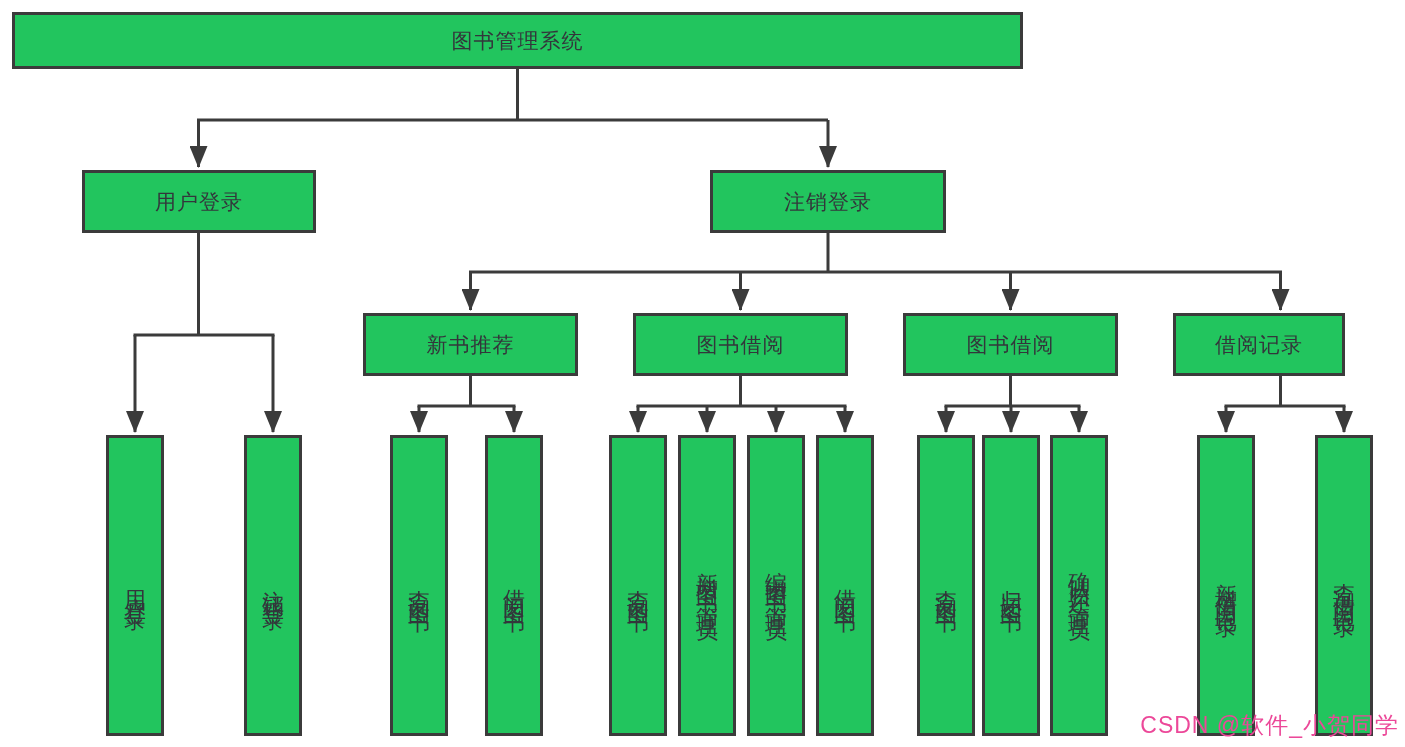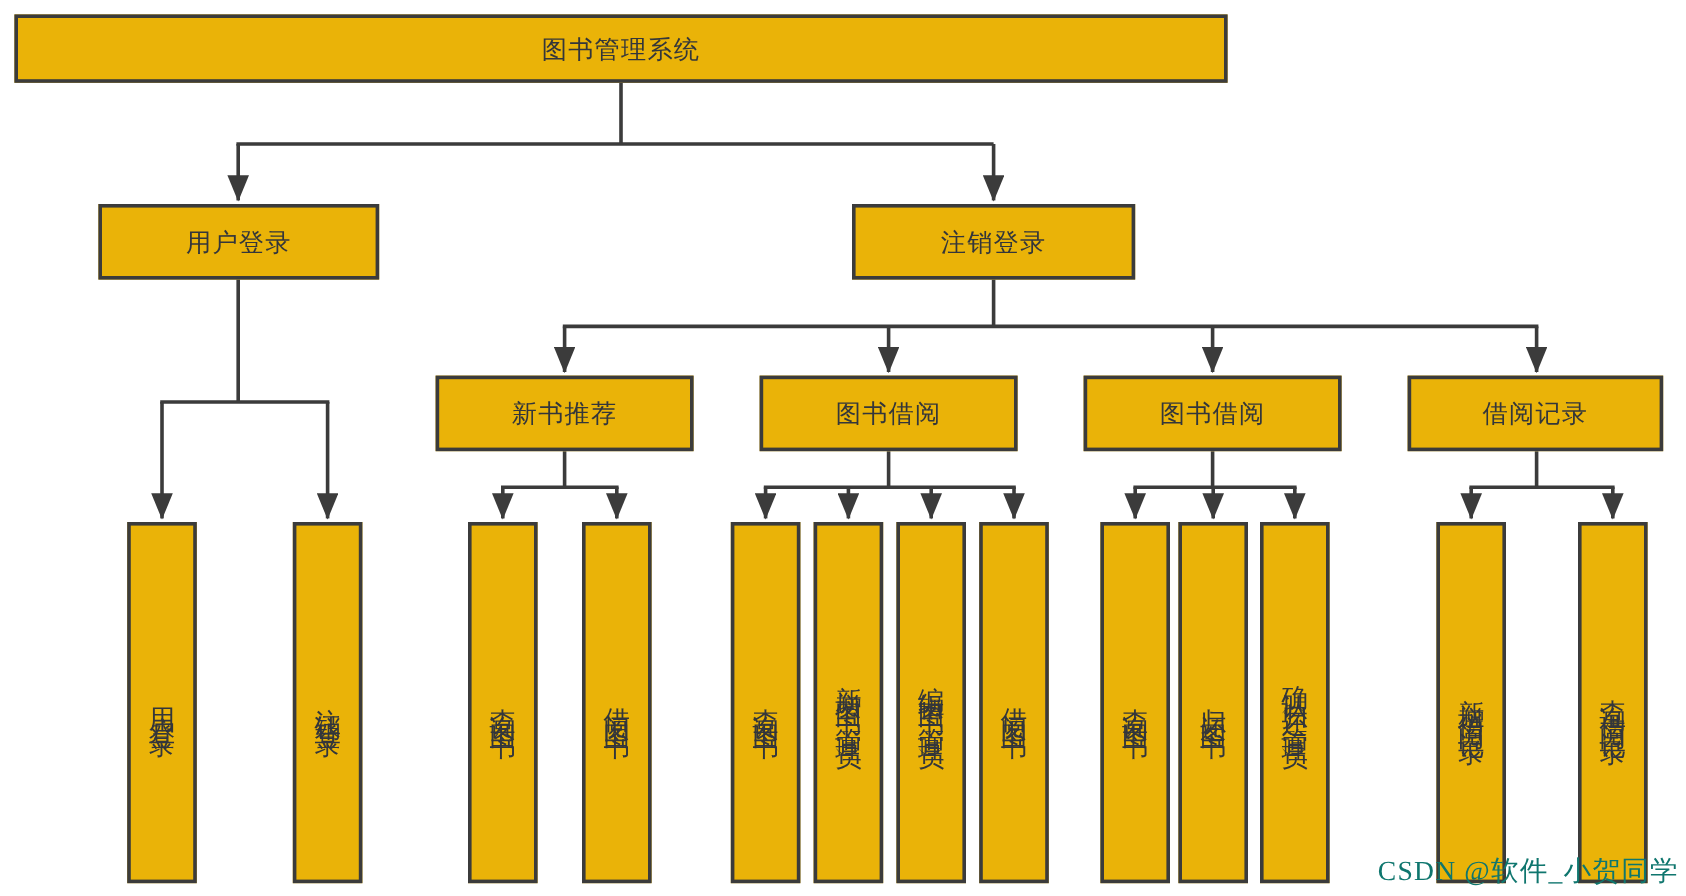--- a/index.html
+++ b/index.html
@@ -3,34 +3,34 @@
 <meta charset="utf-8">
 <style>
   html,body { margin:0; padding:0; background:#ffffff; }
   #canvas {
     position:relative; width:1405px; height:747px; background:#ffffff;
     font-family:"Liberation Sans", sans-serif; overflow:hidden;
   }
   #wires { position:absolute; left:0; top:0; z-index:0; }
   .box {
     position:absolute; box-sizing:border-box; z-index:1;
-    border:3px solid #3b3b3b; background:#eab308;
+    border:3px solid #3b3b3b; background:#22c55e;
     display:flex; align-items:center; justify-content:center;
     font-size:21px; color:#33363b; letter-spacing:1px;
     white-space:nowrap;
   }
   .leaf { z-index:1; }
   .vtext {
     writing-mode:vertical-rl; text-orientation:mixed;
     font-size:22px; letter-spacing:7px; line-height:1;
     color:#33363b;
   }
   .watermark {
     position:absolute; z-index:2; right:6px; top:710px;
-    font-size:23px; color:#0f766e; letter-spacing:1px;font-family:Liberation Serif, serif;
+    font-size:23px; color:#ec4899; letter-spacing:1px;
   }
 </style>
 </head>
 <body>
 
 <div id="canvas">
 
   <svg id="wires" width="1405" height="747" viewBox="0 0 1405 747">
     <defs>
       <marker id="arrow" markerUnits="userSpaceOnUse" markerWidth="22" markerHeight="18" refX="21" refY="9" orient="auto">
@@ -87,21 +87,21 @@
 
   <div class="box" style="left:633px; top:313px; width:215px; height:63px;">
     <span>图书借阅</span>
   </div>
   <div class="box" style="left:363px; top:313px; width:215px; height:63px;">
     <span>新书推荐</span>
   </div>
   <div class="box" style="left:903px; top:313px; width:215px; height:63px;">
     <span>图书借阅</span>
   </div>
-  <div class="box" style="left:1173px; top:313px; width:213px; height:63px;">
+  <div class="box" style="left:1173px; top:313px; width:172px; height:63px;">
     <span>借阅记录</span>
   </div>
 
   <div class="box leaf" style="left:106px; top:435px; width:58px; height:301px;">
     <span class="vtext">用户登录</span>
   </div>
   <div class="box leaf" style="left:244px; top:435px; width:58px; height:301px;">
     <span class="vtext">注销登录</span>
   </div>
 

